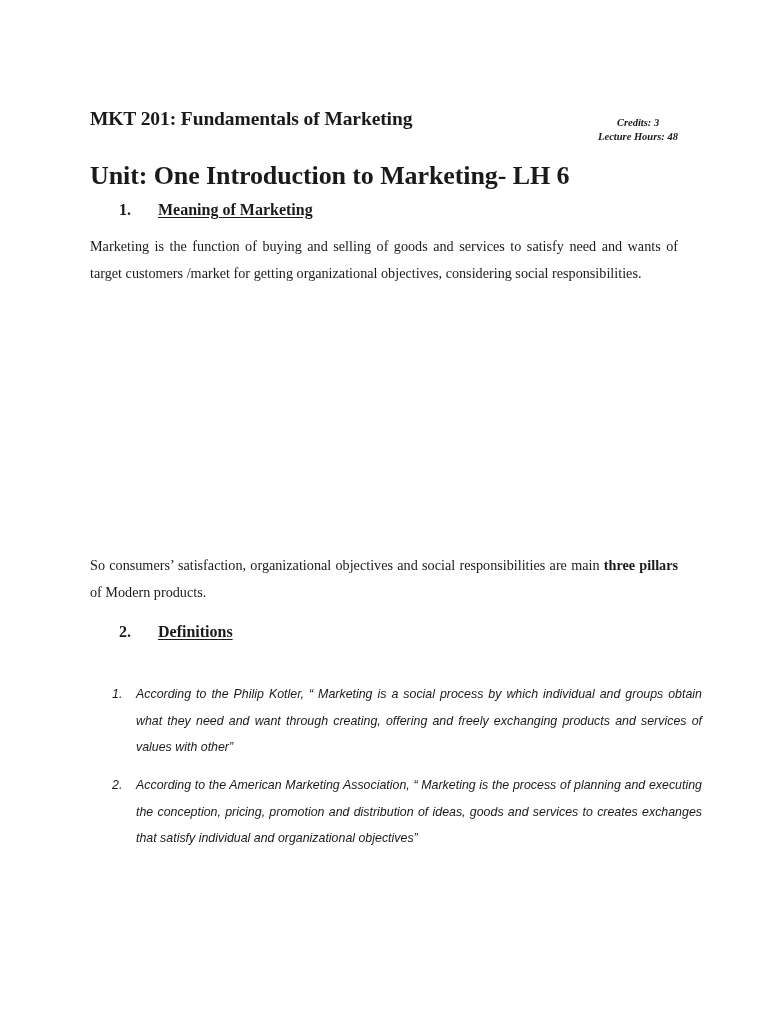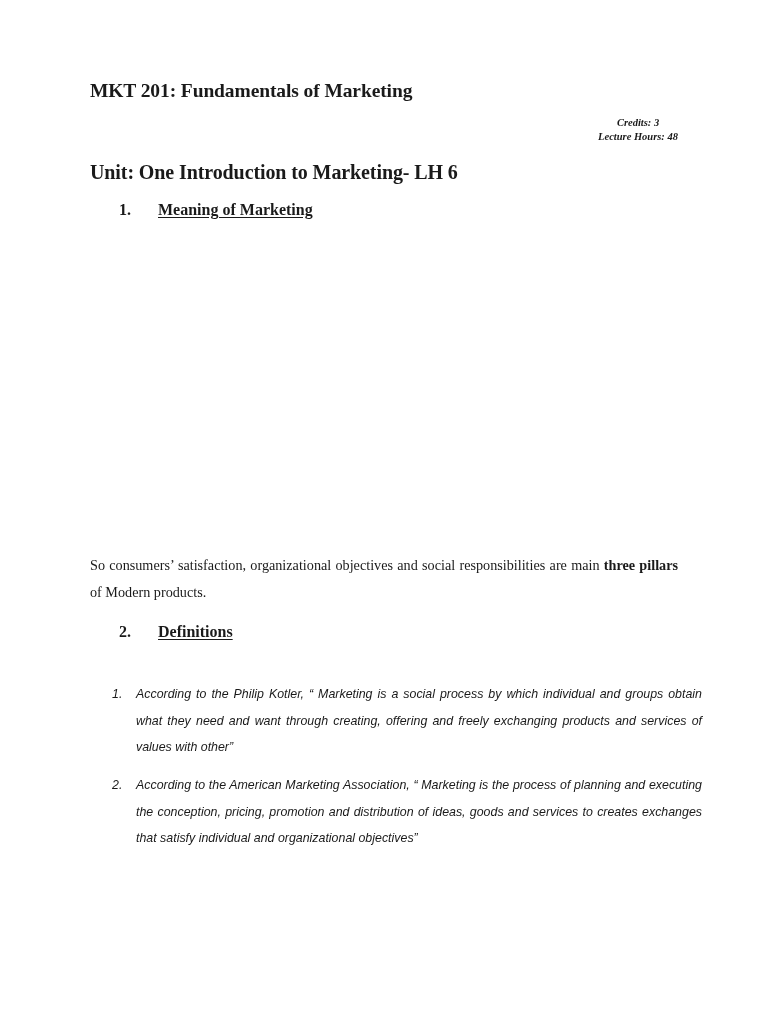--- a/index.html
+++ b/index.html
@@ -1,23 +1,23 @@
 <!DOCTYPE html>
 <html><head>
 <meta charset="utf-8">
 <style>
   html, body { margin: 0; padding: 0; background: #ffffff; }
   body { width: 768px; height: 1024px; position: relative; overflow: hidden; color: #1a1a1a; }
   .page { position: absolute; left: 0; top: 0; width: 768px; height: 1024px; background: #fff; }
   .serif { font-family: "Liberation Serif", "DejaVu Serif", serif; }
   .sans { font-family: "Liberation Sans", "DejaVu Sans", sans-serif; }
 
-  .course-title { position: absolute; left: 90px; top: 80px; font-size: 19.5px; font-weight: bold; letter-spacing: -0.1px; }
+  .course-title { position: absolute; left: 90px; top: 108px; font-size: 19.5px; font-weight: bold; letter-spacing: -0.1px; }
   .meta { position: absolute; right: 90px; top: 116px; text-align: center; font-size: 10.5px; font-style: italic; font-weight: bold; line-height: 14px; }
-  .unit-title { position: absolute; left: 90px; top: 161px; font-size: 20px; font-weight: bold; letter-spacing: -0.1px; }
+  .unit-title { position: absolute; left: 90px; top: 161px; font-size: 26px; font-weight: bold; letter-spacing: -0.1px; }
 
   .section-heading { position: absolute; left: 119px; font-size: 16px; font-weight: bold; }
   .section-heading .num { display: inline-block; width: 23px; }
   .section-heading .lbl { text-decoration: underline; text-underline-offset: 2px; margin-left: 16px; }
   #sec1 { top: 201px; }
   #sec2 { top: 623px; }
 
   .para { position: absolute; left: 90px; width: 588px; font-size: 14.2px; line-height: 26.5px; text-align: justify; text-align-last: left; }
   #p1 { top: 233px; }
   #p2 { top: 326px; }
@@ -41,20 +41,21 @@
     <div>Credits: 3</div>
     <div>Lecture Hours: 48</div>
   </div>
 
   <div class="unit-title serif">Unit: One Introduction to Marketing- LH 6</div>
 
   <div id="sec1" class="section-heading serif">
     <span class="num">1.</span><span class="lbl">Meaning of Marketing</span>
   </div>
 
+  <div id="p1" class="para serif">Marketing is the function of buying and selling of goods and services to satisfy need and wants of target customers /market for getting organizational objectives, considering social responsibilities.</div>
   <div id="p5" class="para serif"><span>So consumers’ satisfaction, organizational objectives and social responsibilities are main </span><b>three pillars</b><span> of Modern products.</span></div>
 
   <div id="sec2" class="section-heading serif">
     <span class="num">2.</span><span class="lbl">Definitions</span>
   </div>
 
   <div id="def1" class="def-item sans">
     <span class="num">1.</span>
     <span>According to  the Philip Kotler, “ Marketing is a social process by  which individual and groups obtain what they need and want through creating, offering and freely exchanging products and services of values with other”</span>
   </div>

